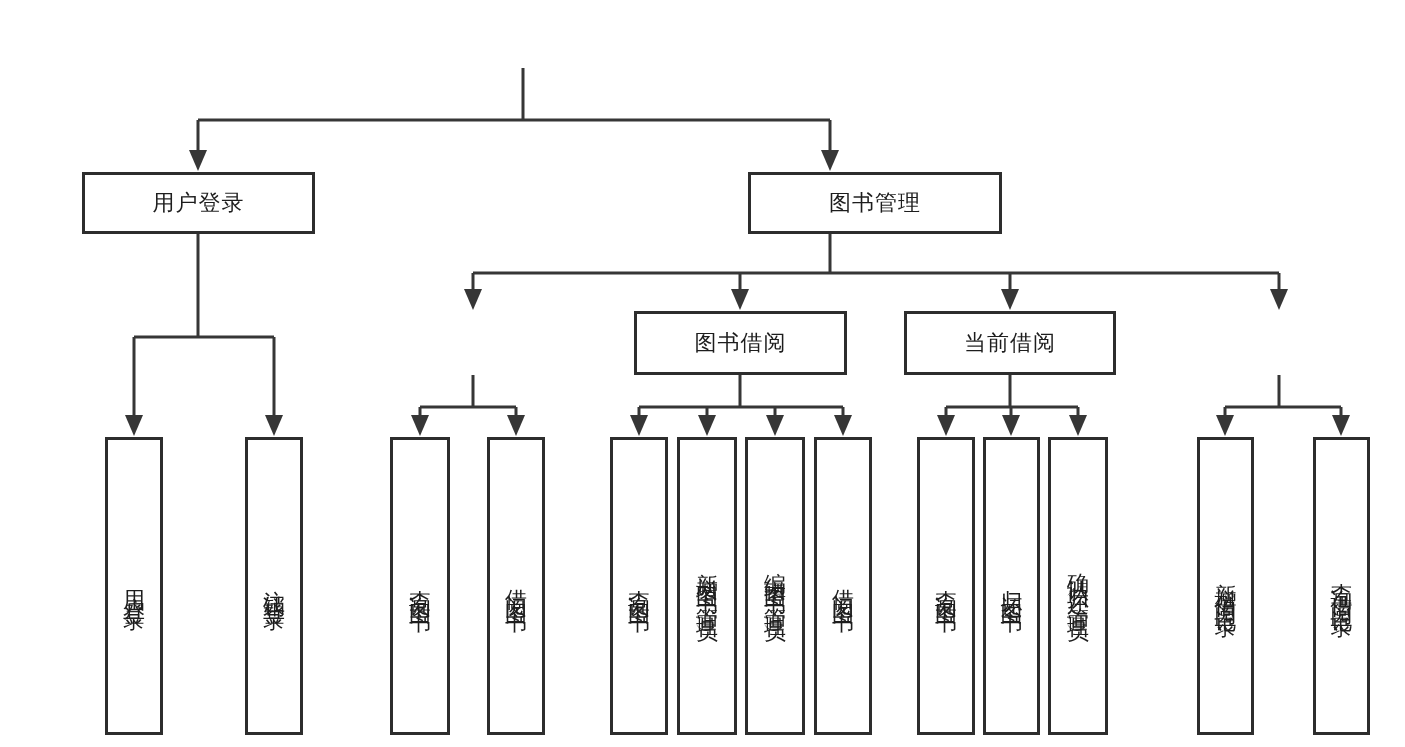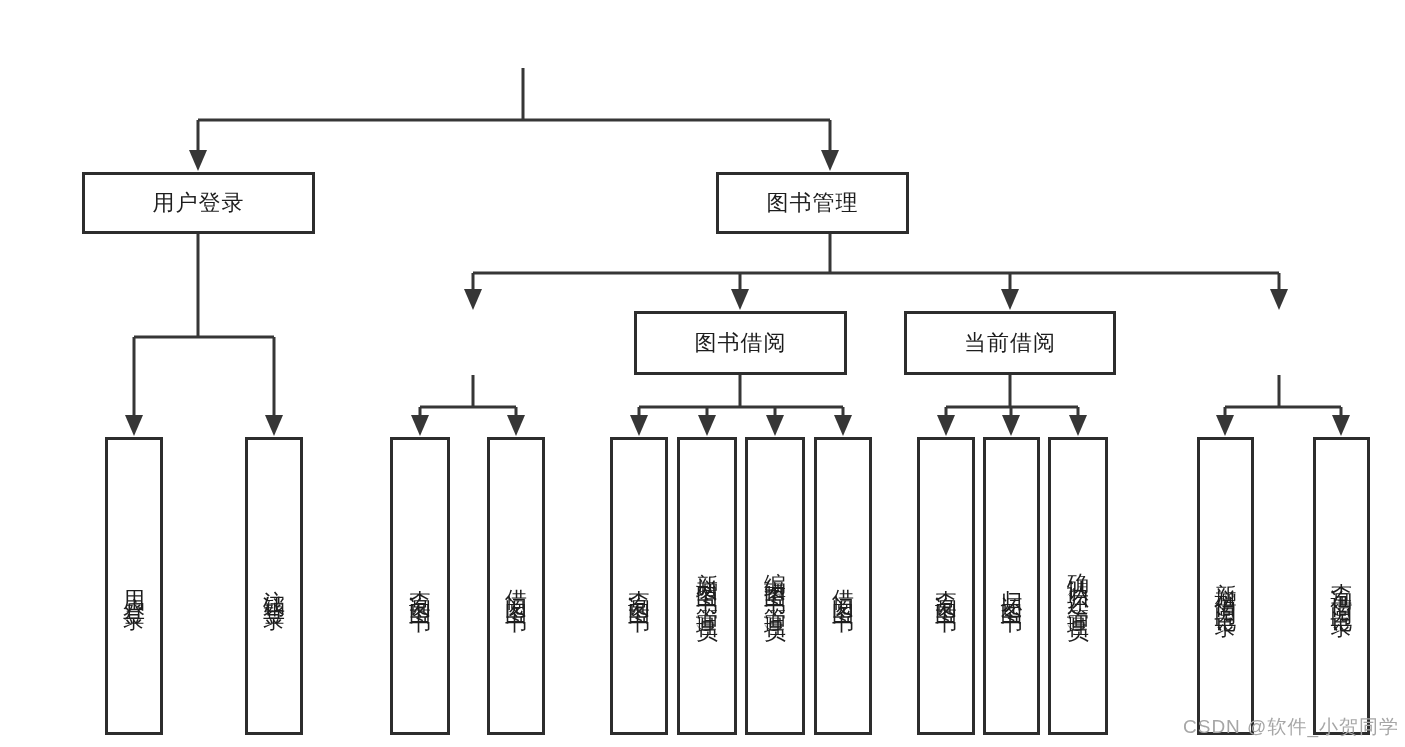--- a/index.html
+++ b/index.html
@@ -66,21 +66,21 @@
     <polygon points="1002,415 1020,415 1011,436"></polygon>
     <polygon points="1069,415 1087,415 1078,436"></polygon>
     <polygon points="1216,415 1234,415 1225,436"></polygon>
     <polygon points="1332,415 1350,415 1341,436"></polygon>
   </svg>
 
 
   <div class="node" style="left:82px;top:172px;width:233px;height:62px">
     <span>用户登录</span>
   </div>
-  <div class="node" style="left:716px;top:172px;width:193px;height:62px">
+  <div class="node" style="left:748px;top:172px;width:254px;height:62px">
     <span>图书管理</span>
   </div>
 
   <div class="node" style="left:634px;top:311px;width:213px;height:64px">
     <span>图书借阅</span>
   </div>
   <div class="node" style="left:904px;top:311px;width:212px;height:64px">
     <span>当前借阅</span>
   </div>
 
@@ -121,15 +121,14 @@
     <span>确认归还（管理员）</span>
   </div>
 
   <div class="node leaf" style="left:1197px;top:437px;width:57px;height:298px">
     <span>新增借阅记录</span>
   </div>
   <div class="node leaf" style="left:1313px;top:437px;width:57px;height:298px">
     <span>查询借阅记录</span>
   </div>
 
-  <div class="watermark">CSDN @软件_小贺同学</div>
 
 </div>
 
 </body></html>

